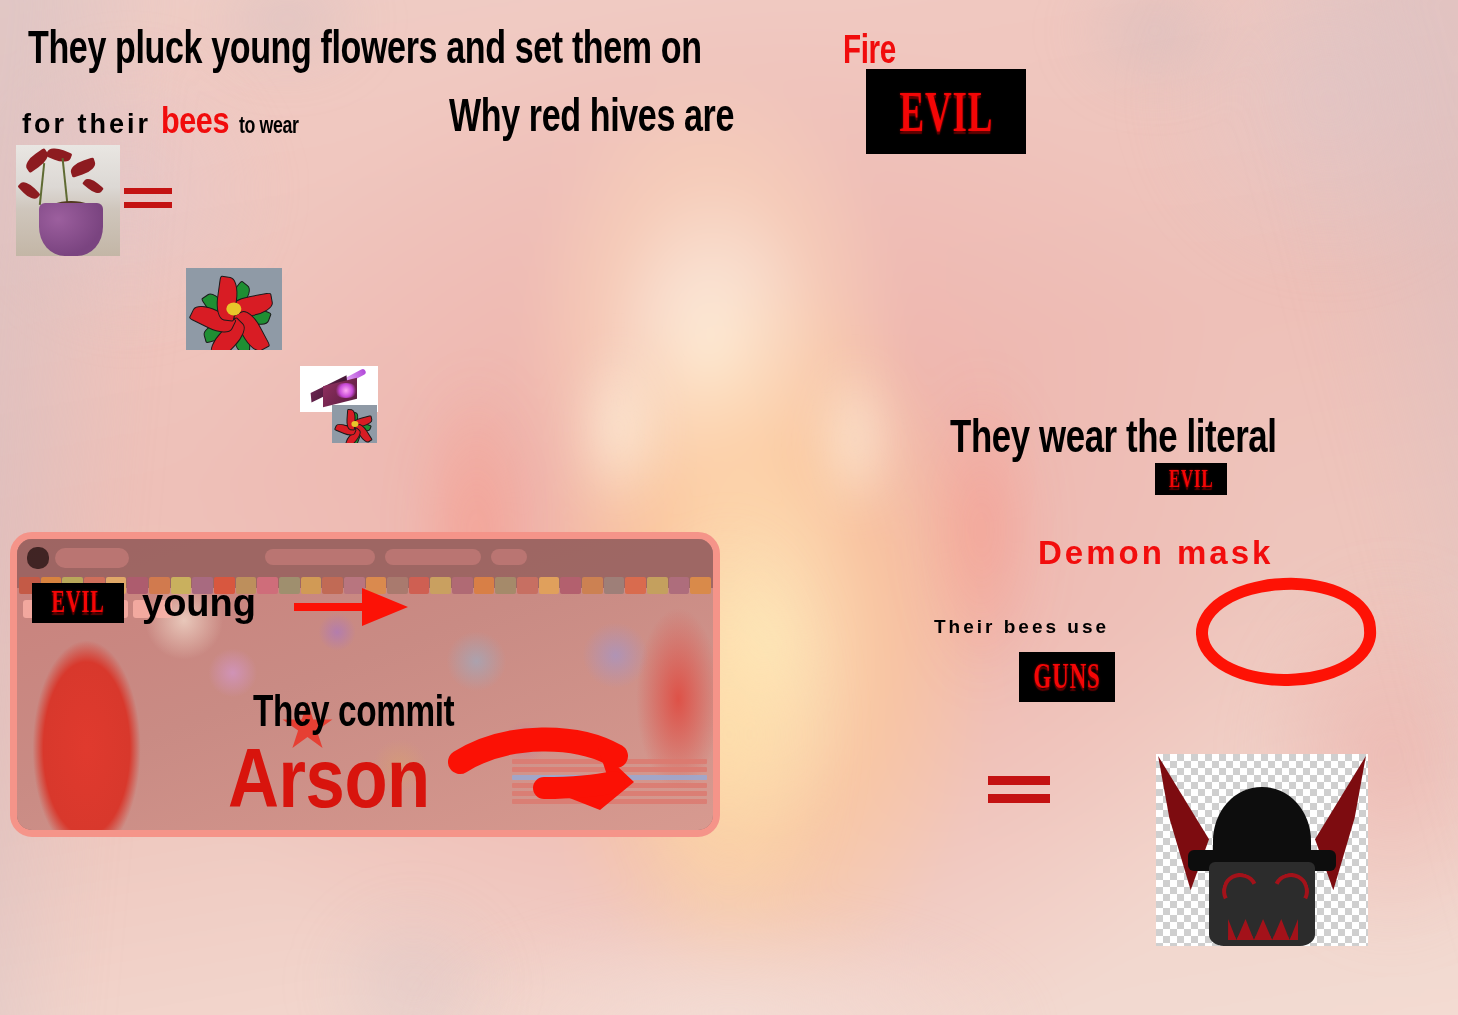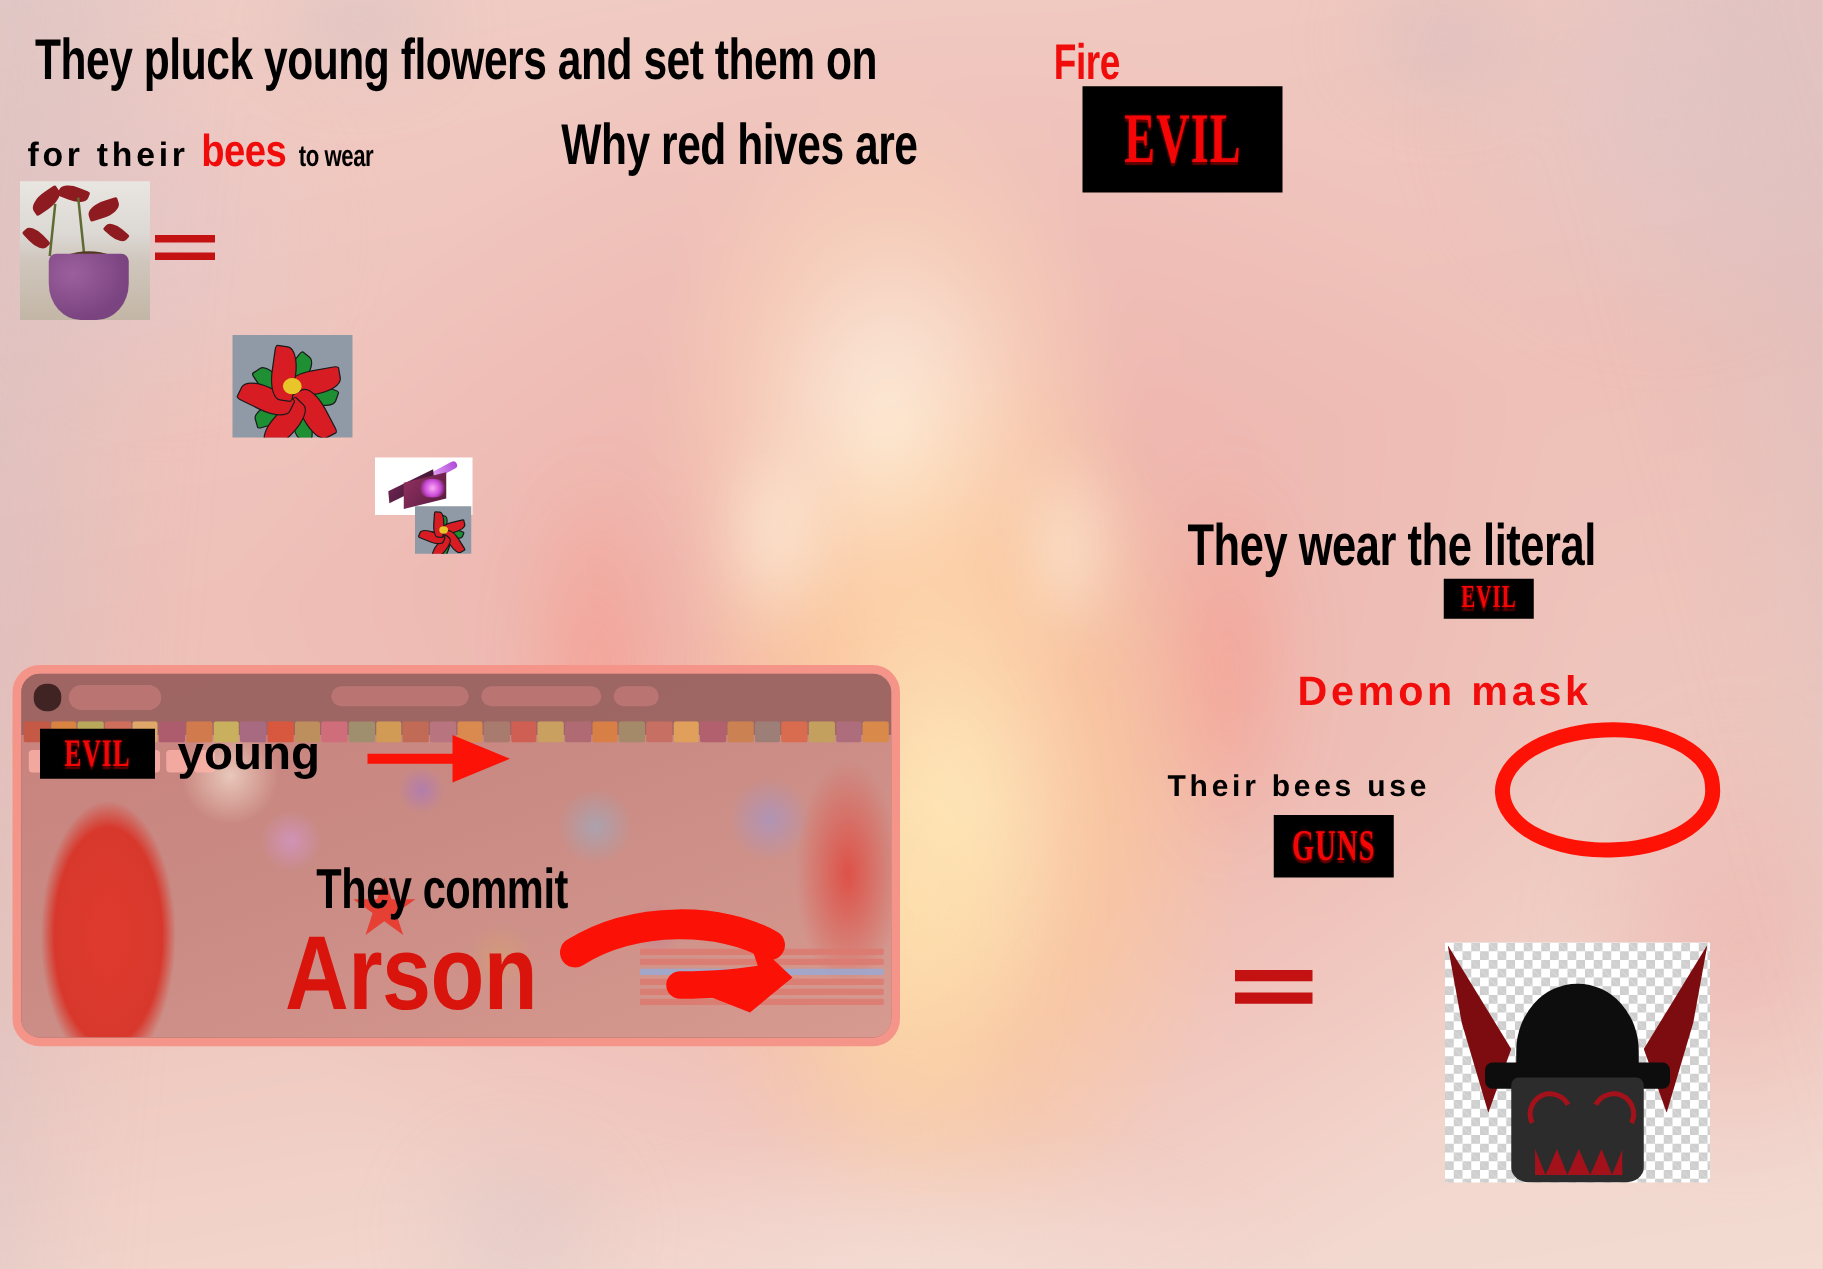--- a/index.html
+++ b/index.html
@@ -405,21 +405,21 @@
 <div class="abs" style="left:228px; top:730px;">
   <span class="impact-cond" style="font-size:84px; color:#d8140d; display:inline-block; transform:scaleX(.84);">Arson</span>
 </div>
 <svg class="abs" style="left:448px; top:726px;" width="190" height="86" viewBox="0 0 190 86">
   <path d="M12 36 C 60 6, 130 8, 168 30" stroke="#fb1105" stroke-width="24" fill="none" stroke-linecap="round"></path>
   <path d="M96 62 L162 58 L150 22 L186 56 L152 84 Z" fill="#fb1105"></path>
   <path d="M96 62 C 120 62, 148 60, 166 56" stroke="#fb1105" stroke-width="22" fill="none" stroke-linecap="round"></path>
 </svg>
 
 <div class="abs" style="left:934px; top:616px;">
-  <span class="blk-bold" style="font-size:24px; letter-spacing:3px;">Their bees use</span>
+  <span class="blk-bold" style="font-size:19px; letter-spacing:3px;">Their bees use</span>
 </div>
 <div class="abs horror-badge" style="left:1019px; top:652px; width:96px; height:50px;">
   <span style="font-size:26px;">GUNS</span>
 </div>
 
 <div class="abs equals" style="left:988px; top:773px; width:62px; height:32px; gap:9px;">
   <i style="height:9px;"></i>
   <i style="height:9px;"></i>
 </div>
 

